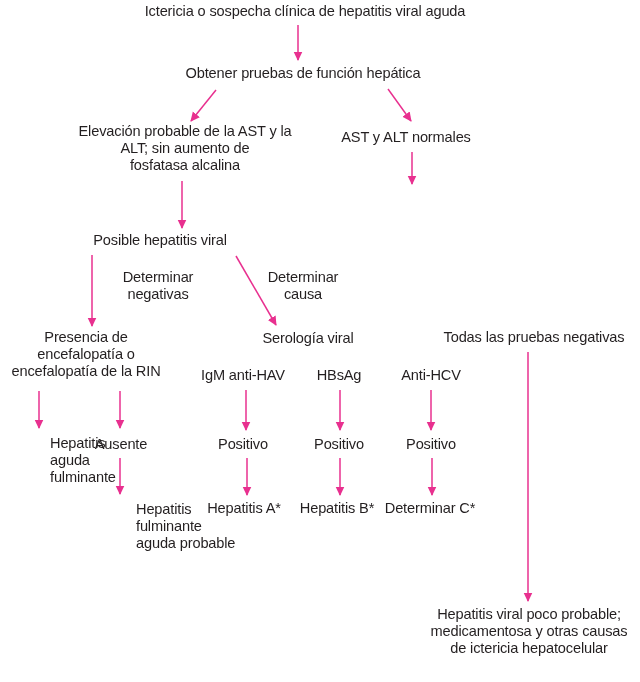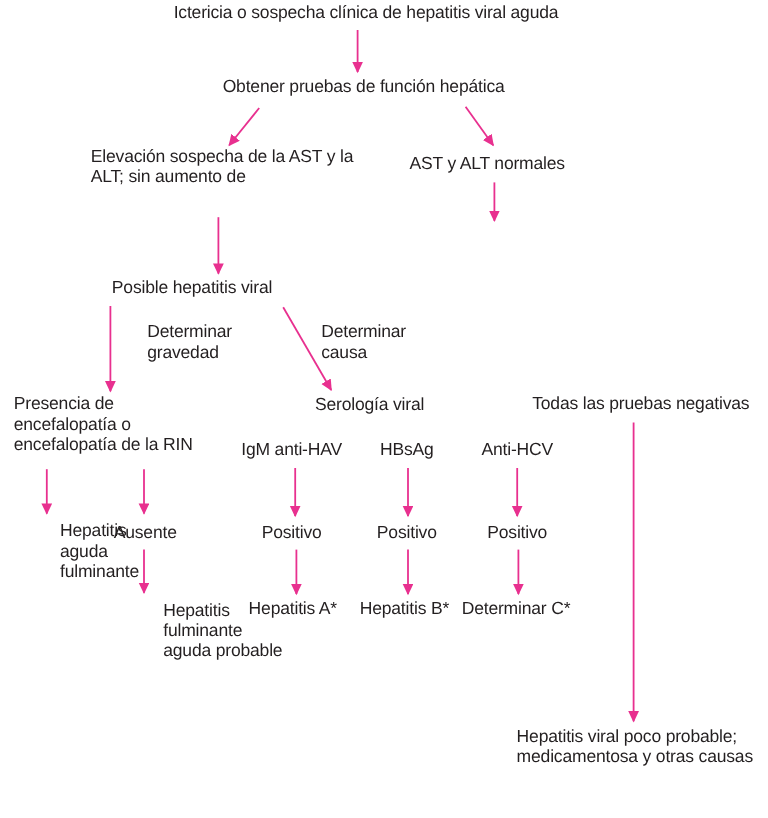--- a/index.html
+++ b/index.html
@@ -30,21 +30,21 @@
   }
   #ah path { fill: var(--arrow); }
   .node {
     position: absolute;
     font-size: 14.6px;
     line-height: 17px;
     letter-spacing: -0.15px;
     white-space: nowrap;
     color: var(--text);
   }
-  .center { transform: translateX(-50%); }
+  .center { transform: translateX(-50%); text-align: center; }
   .left { text-align: left; margin-left: 48px; }
 </style>
 </head>
 <body>
 
 <div class="canvas">
 
   <svg class="edges" viewBox="0 0 640 682" aria-hidden="true">
     <defs>
       <marker id="ah" markerUnits="userSpaceOnUse" markerWidth="11" markerHeight="10" refX="8.5" refY="4.5" orient="auto">
@@ -68,32 +68,33 @@
     <line class="edge" x1="340" y1="458" x2="340" y2="495" marker-end="url(#ah)"></line>
     <line class="edge" x1="432" y1="458" x2="432" y2="495" marker-end="url(#ah)"></line>
     <line class="edge" x1="528" y1="352" x2="528" y2="601" marker-end="url(#ah)"></line>
   </svg>
 
   <div class="node center" style="left:305px;top:3px">Ictericia o sospecha clínica de hepatitis viral aguda</div>
 
   <div class="node center" style="left:303px;top:65px">Obtener pruebas de función hepática</div>
 
   <div class="node center" style="left:185px;top:123px">
-    <div>Elevación sospecha de la AST y la</div>
+    <div>Elevación probable de la AST y la</div>
     <div>ALT; sin aumento de</div>
+    <div>fosfatasa alcalina</div>
   </div>
 
   <div class="node center" style="left:406px;top:129px">AST y ALT normales</div>
 
 
   <div class="node center" style="left:160px;top:232px">Posible hepatitis viral</div>
 
   <div class="node center" style="left:158px;top:269px">
     <div>Determinar</div>
-    <div>gravedad</div>
+    <div>negativas</div>
   </div>
 
   <div class="node center" style="left:303px;top:269px">
     <div>Determinar</div>
     <div>causa</div>
   </div>
 
   <div class="node center" style="left:86px;top:329px">
     <div>Presencia de</div>
     <div>encefalopatía o</div>
@@ -126,15 +127,16 @@
     <div>aguda probable</div>
   </div>
 
   <div class="node center" style="left:244px;top:500px">Hepatitis A*</div>
   <div class="node center" style="left:337px;top:500px">Hepatitis B*</div>
   <div class="node center" style="left:430px;top:500px">Determinar C*</div>
 
   <div class="node center" style="left:529px;top:606px">
     <div>Hepatitis viral poco probable;</div>
     <div>medicamentosa y otras causas</div>
+    <div>de ictericia hepatocelular</div>
   </div>
 
 </div>
 
 </body></html>

